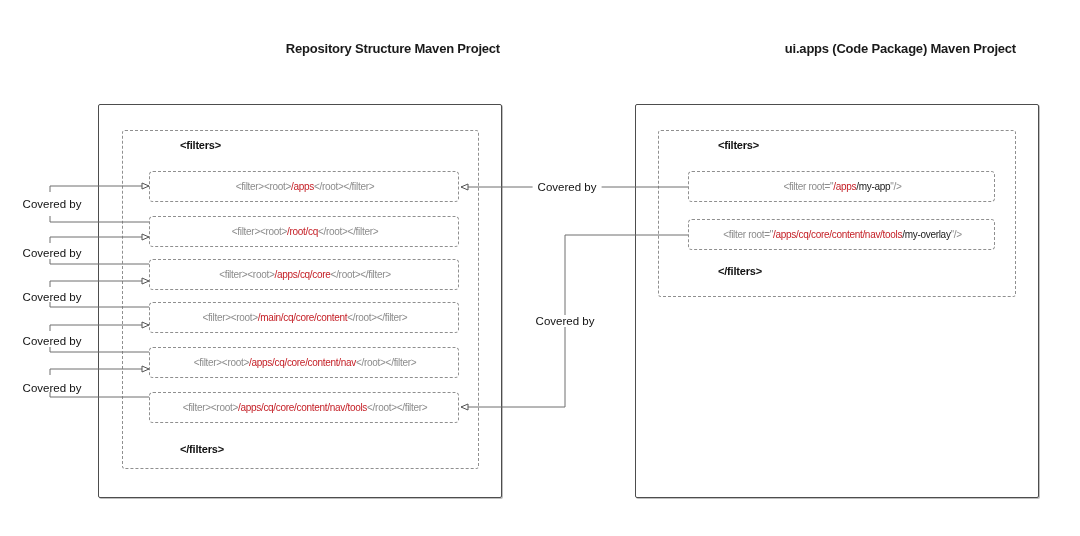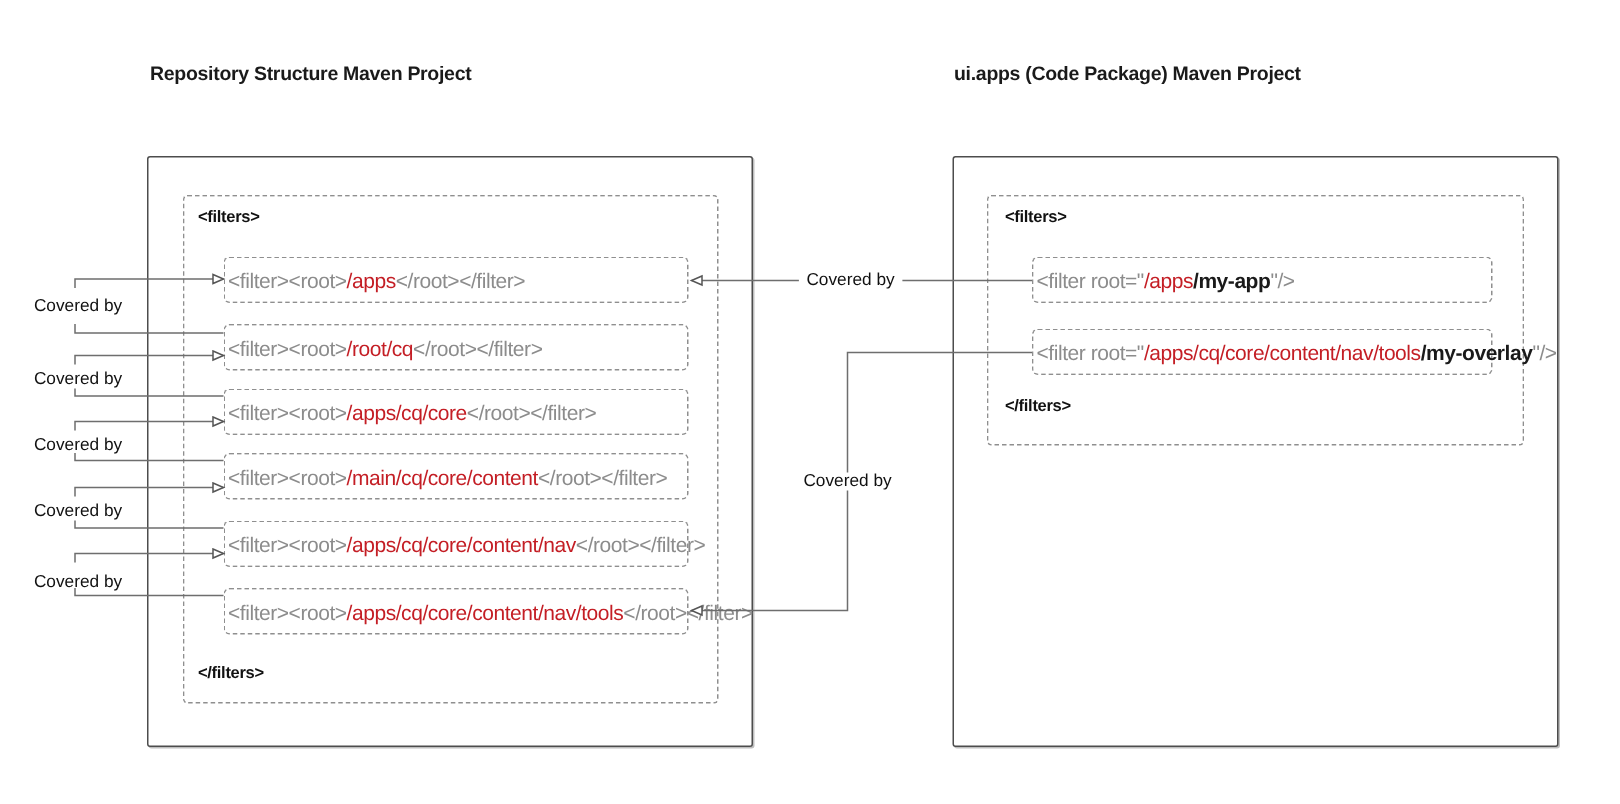--- a/index.html
+++ b/index.html
@@ -1,56 +1,56 @@
 <!DOCTYPE html>
 <html><head>
 <meta charset="utf-8">
 <style>
   html,body { margin:0; padding:0; background:#ffffff; }
   .canvas {
     position:relative; width:1080px; height:536px; background:#fff;
     font-family:"Liberation Sans", sans-serif; color:#1a1a1a; overflow:hidden;
   }
-  .panel-title { position:absolute; text-align:left; line-height:1.35; }
+  .panel-title { position:absolute; text-align:right; line-height:1.35; }
   .panel-title .t { font-size:13px; font-weight:bold; letter-spacing:-0.2px; }
   .panel-title .s { font-size:12.5px; font-style:italic; letter-spacing:-0.2px; }
   .solid-box {
     position:absolute; background:#fff; border:1px solid #4d4d4d;
     border-radius:2px; box-shadow:1px 1px 0 rgba(0,0,0,0.25);
   }
   .dashed-box { position:absolute; border:1px dashed #8f8f8f; border-radius:3px; }
   .tag-label {
     position:absolute; font-size:11px; font-weight:bold; color:#111;
-    letter-spacing:-0.2px; white-space:nowrap;
+    letter-spacing:-0.2px; white-space:nowrap;margin-left:48px;
   }
   .filter-row {
     position:absolute; border:1px dashed #8f8f8f; border-radius:4px;
     display:flex; align-items:center; padding-left:2px; box-sizing:border-box;
-    font-size:14px; letter-spacing:-0.3px; white-space:nowrap; background:#fff;
+    font-size:10px; letter-spacing:-0.3px; white-space:nowrap; background:#fff;justify-content:center;
   }
   .code-gray  { color:#8c8c8c; }
   .code-red   { color:#c41e25; font-weight:normal; }
-  .code-black { color:#1a1a1a; font-weight:bold; }
+  .code-black { color:#1a1a1a; font-weight:normal; }
   .covered-label {
     position:absolute; transform:translate(-50%,-50%);
     font-size:11.5px; font-weight:500; color:#111;
     white-space:nowrap;
   }
   .covered-label.masked { background:#fff; padding:0 5px; }
   svg.connectors { position:absolute; left:0; top:0; pointer-events:none; }
 </style>
 </head>
 <body>
 
 <div class="canvas">
 
   <div class="panel-title" style="left:100px; top:40px; width:400px;">
     <div class="t">Repository Structure Maven Project</div>
   </div>
-  <div class="panel-title" style="left:636px; top:40px; width:402px;">
+  <div class="panel-title" style="left:614px; top:40px; width:402px;">
     <div class="t">ui.apps (Code Package) Maven Project</div>
   </div>
 
   <div class="solid-box" style="left:98px; top:104px; width:402px; height:392px;"></div>
   <div class="dashed-box" style="left:122px; top:130px; width:355px; height:337px;"></div>
   <div class="tag-label" style="left:132px; top:139px;">&lt;filters&gt;</div>
 
   <div class="filter-row" style="left:149px; top:171px; width:310px; height:31px;">
     <span class="code-gray">&lt;filter&gt;&lt;root&gt;</span>
       <span class="code-red">/apps</span>

